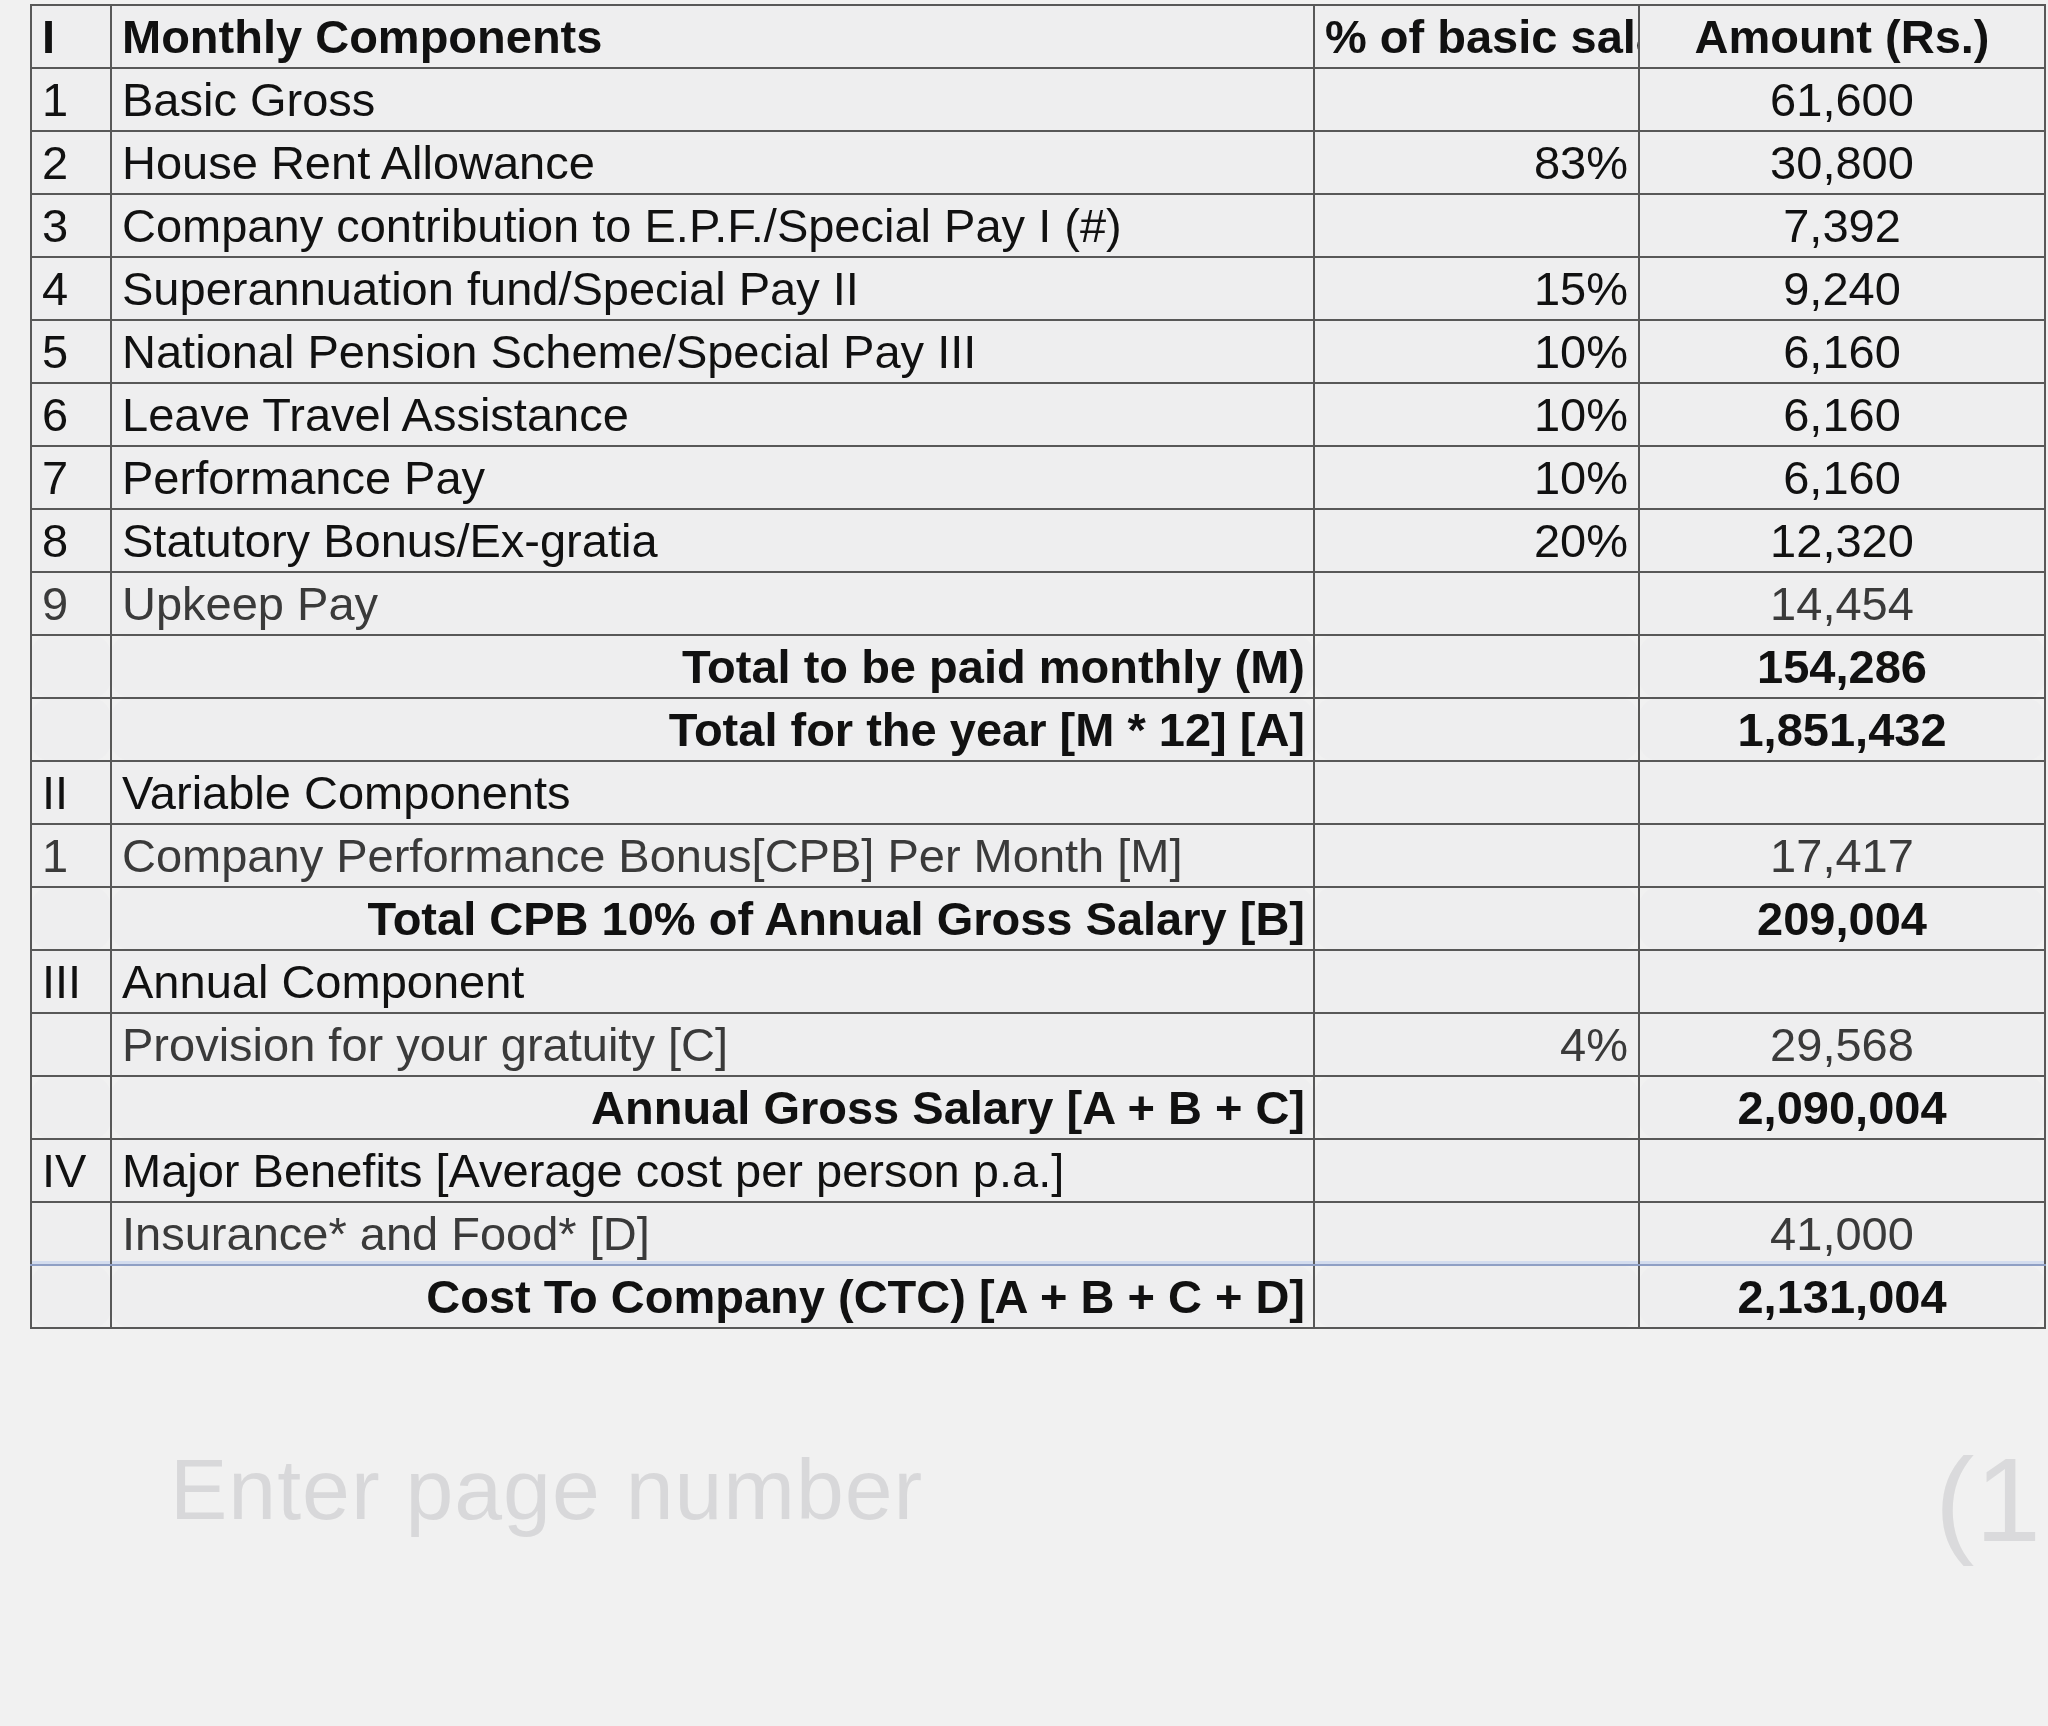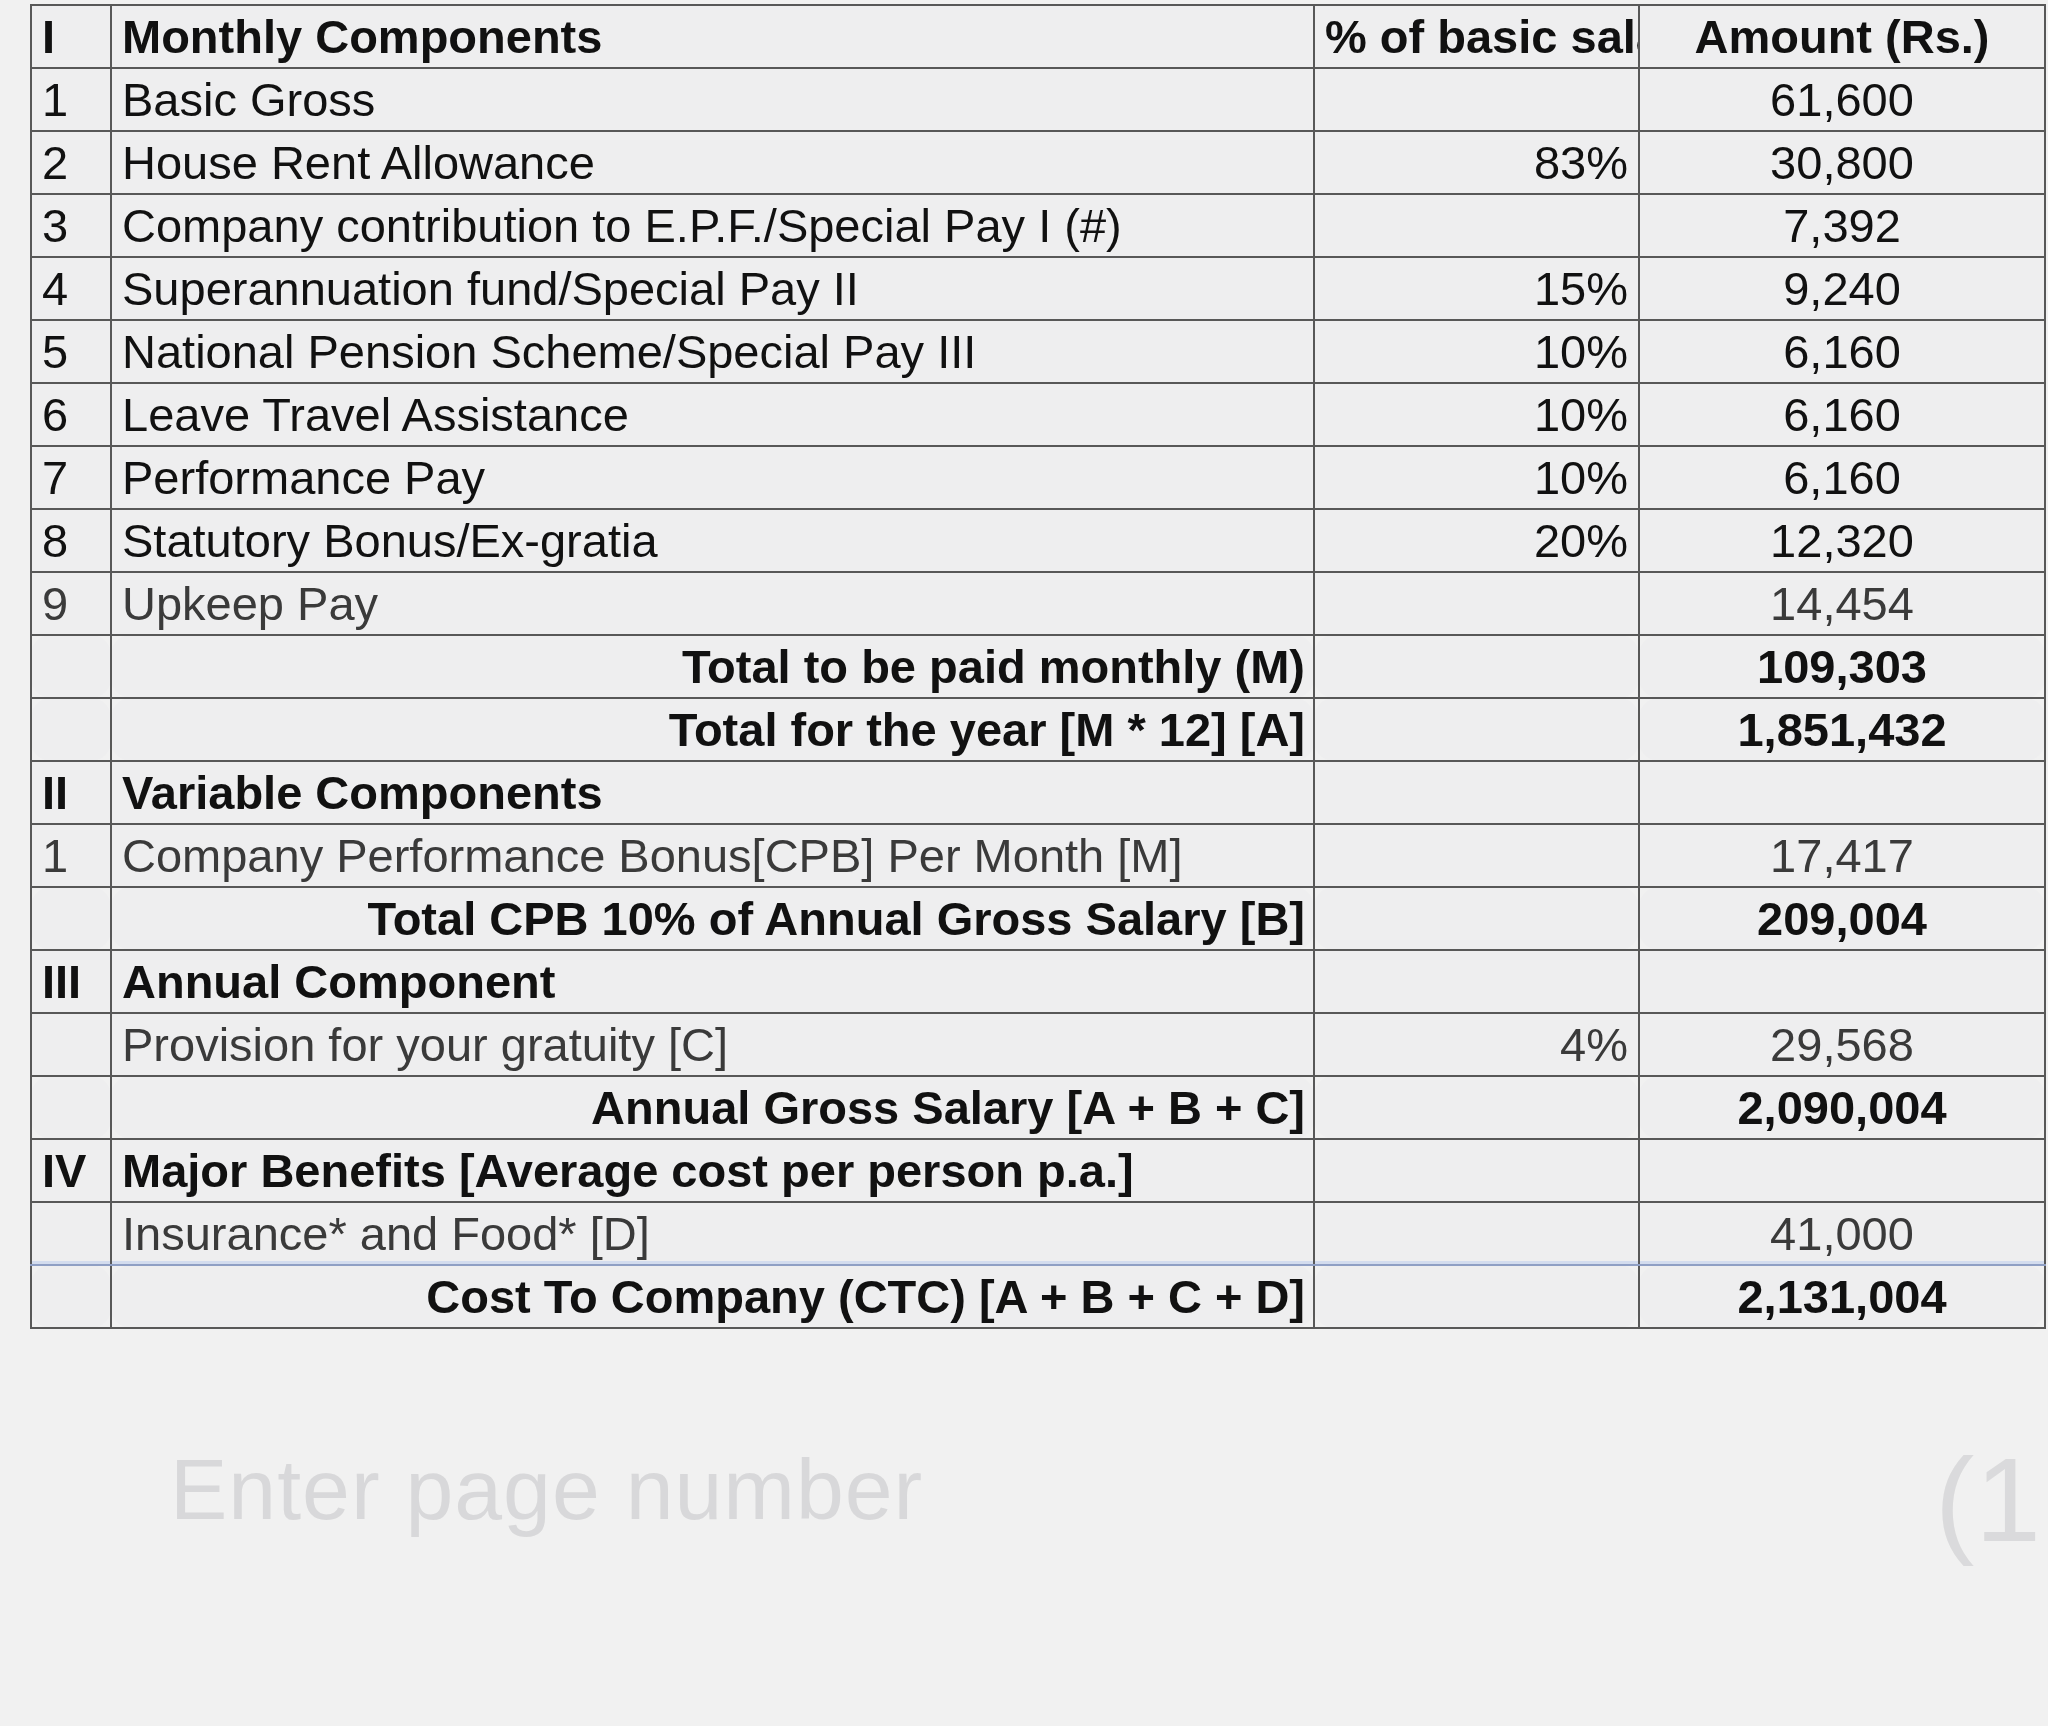--- a/index.html
+++ b/index.html
@@ -87,21 +87,21 @@
   td.idx {
     padding: 0 0 0 6px;
     text-align: left;
   }
   td.label   { text-align: left; }
   td.pct     { text-align: right; padding-right: 10px; }
   td.amt     { text-align: center; padding-right: 8px; }
 
   tr.hdr td       { font-weight: bold; }
   tr.total td     { font-weight: bold; border-radius: 20px; }
-  tr.section td   { font-weight: bold; }
+  tr.section td   { font-weight: normal; }
 
   td.label.center-right { text-align: right; padding-right: 8px; }
 
   
   tr.faded td { color: #3a3a3a; }
 
   
   tr.tinted td {
     border-bottom-color: #8f9fc4;
     box-shadow: inset 0 -4px 0 -1px #d3dcee;
@@ -181,21 +181,21 @@
         <tr class="faded">
           <td class="idx">9</td>
           <td class="label">Upkeep Pay</td>
           <td class="pct"></td>
           <td class="amt">14,454</td>
         </tr>
         <tr class="total">
           <td class="idx"></td>
           <td class="label center-right">Total to be paid monthly (M)</td>
           <td class="pct"></td>
-          <td class="amt">109,303</td>
+          <td class="amt">154,286</td>
         </tr>
         <tr class="total">
           <td class="idx"></td>
           <td class="label center-right">Total for the year [M * 12] [A]</td>
           <td class="pct"></td>
           <td class="amt">1,851,432</td>
         </tr>
         <tr class="section">
           <td class="idx">II</td>
           <td class="label">Variable Components</td>

